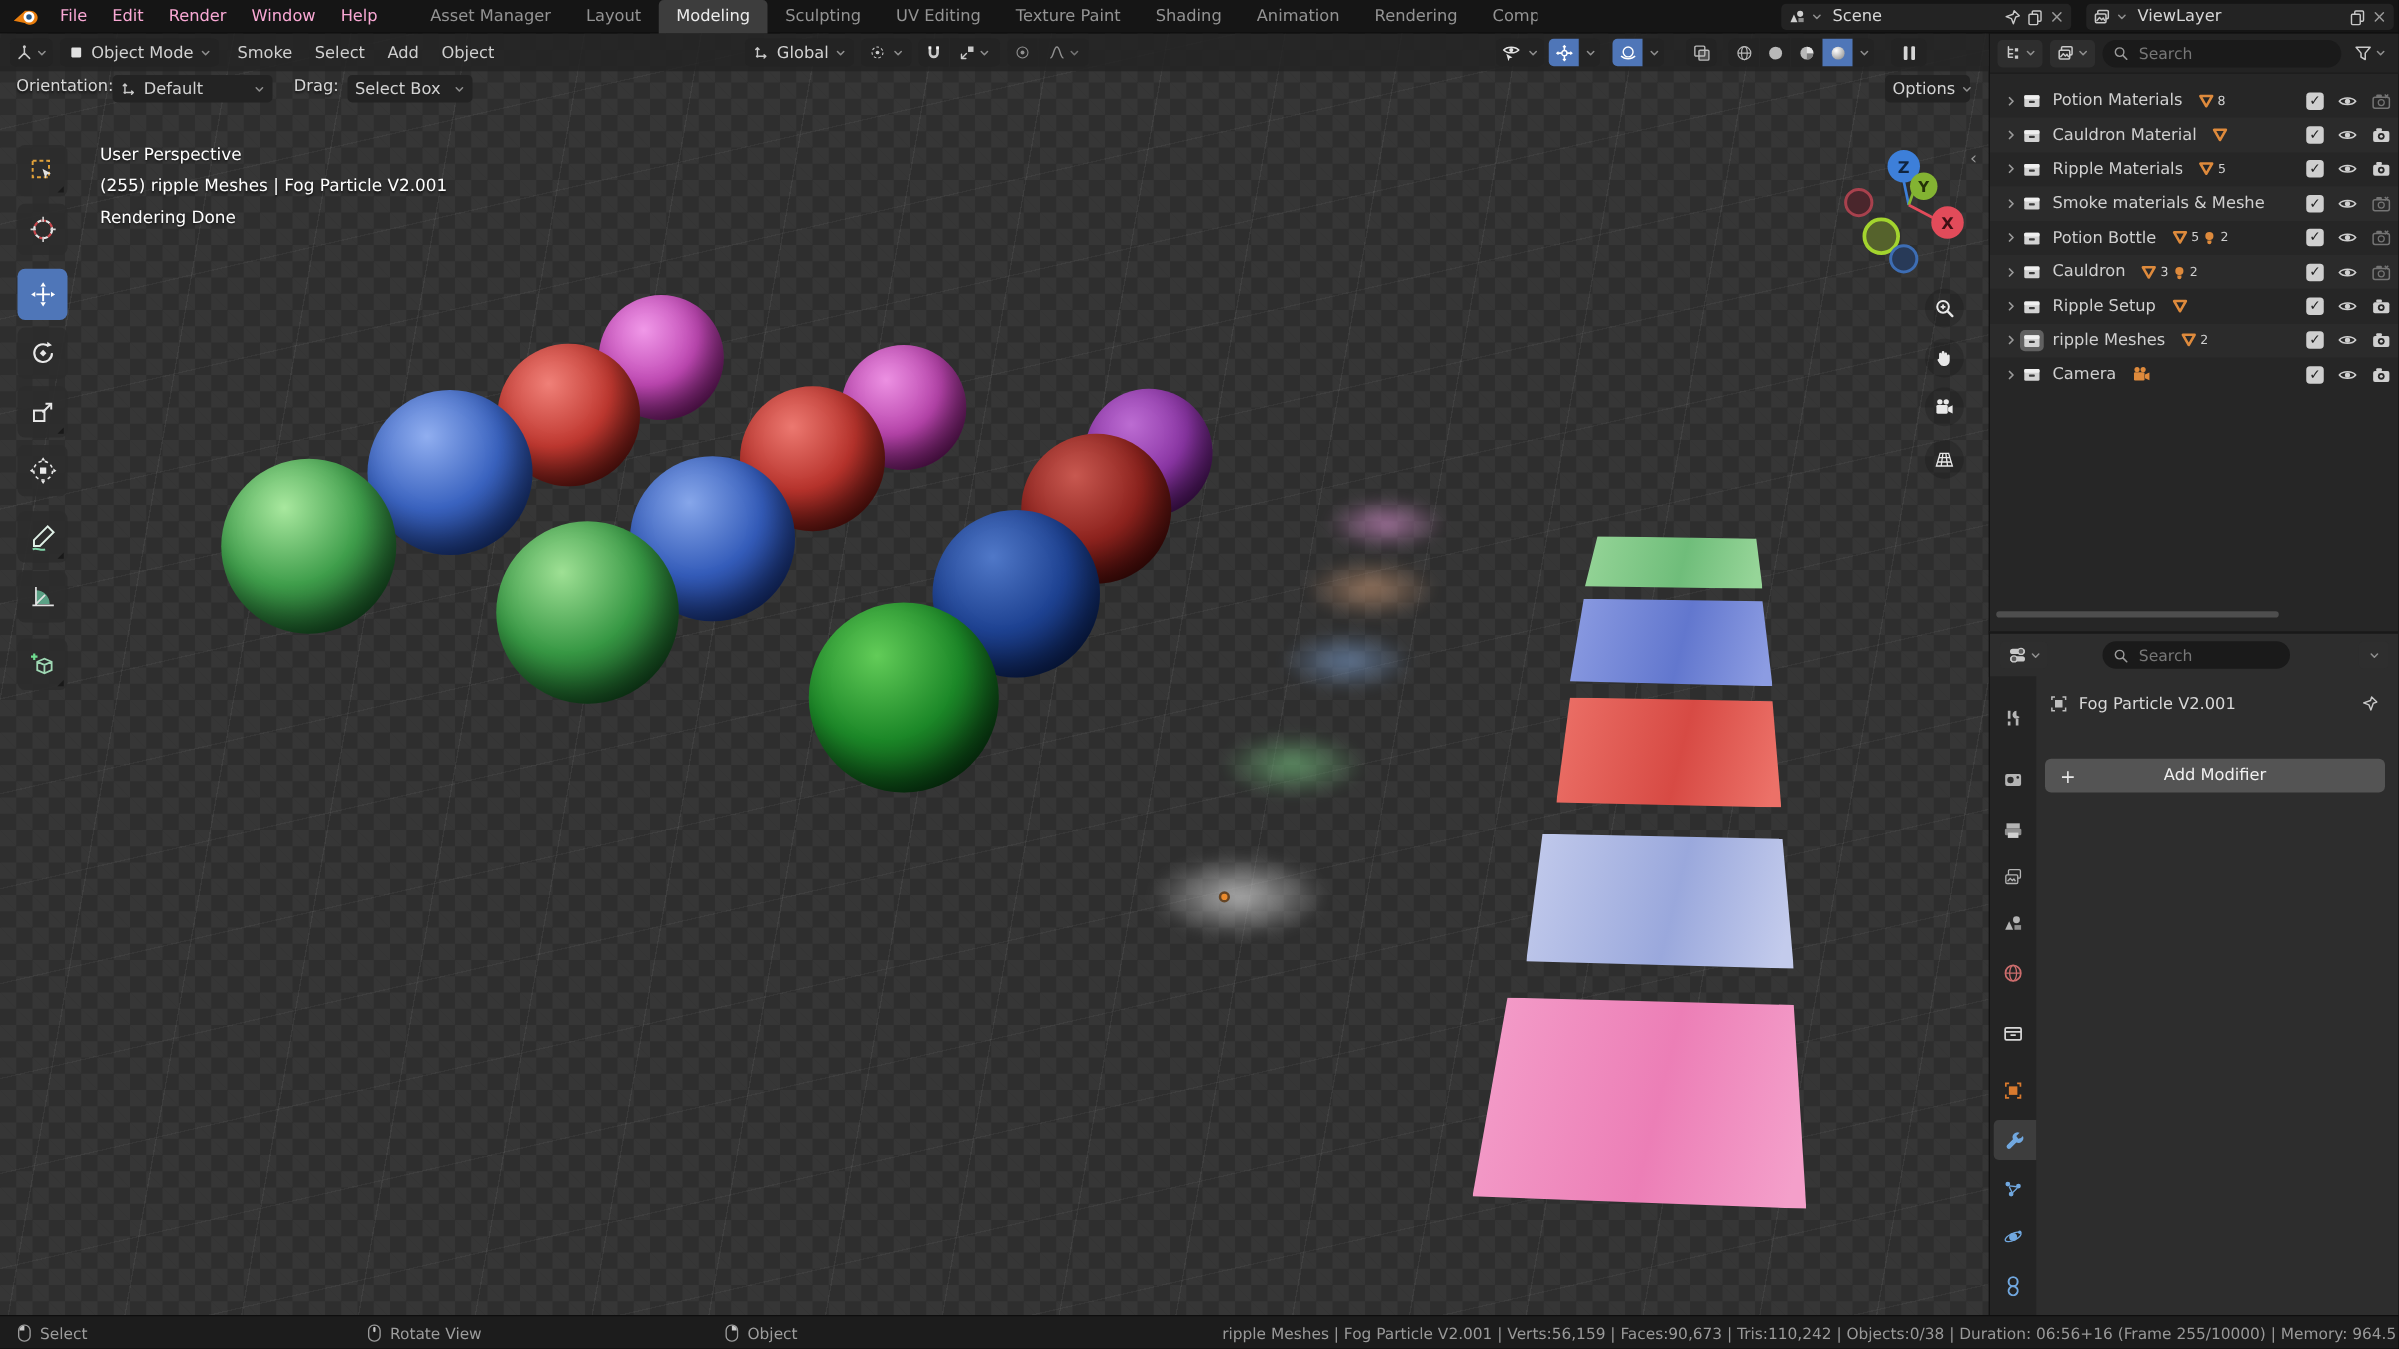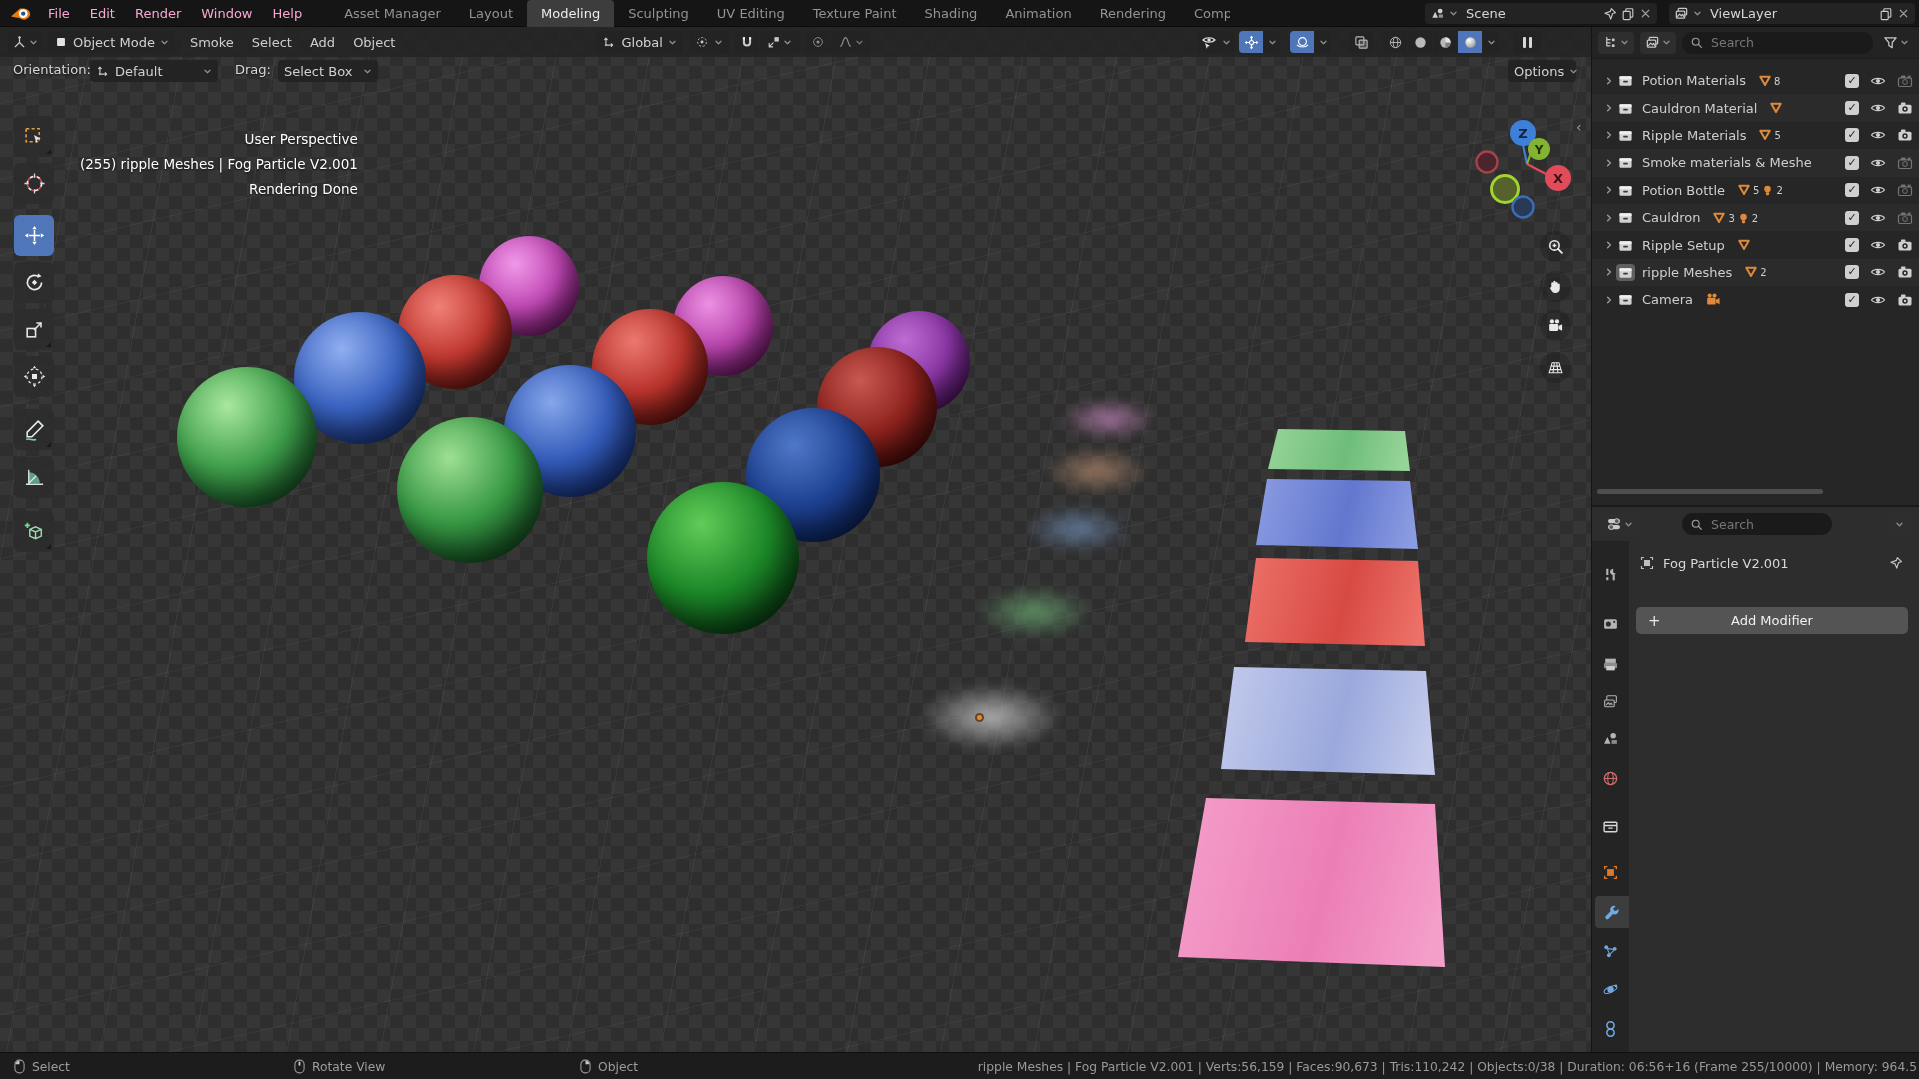--- a/index.html
+++ b/index.html
@@ -33,21 +33,21 @@
   .pill{background:#232323;border-radius:4px;height:22px;display:flex;align-items:center;padding:0 6px;gap:5px;color:#d2d2d2;}
   .vp-menu{padding:0 9px;color:#cfcfcf;}
   .sq-btn{width:24px;height:22px;background:#232323;border-radius:4px;display:flex;align-items:center;justify-content:center;}
   .sq-btn.on{background:#4f76b8;}
   .grp{display:flex;gap:1px;}
   .grp .sq-btn{border-radius:0;}
   .grp .sq-btn:first-child{border-radius:4px 0 0 4px;}
   .grp .sq-btn:last-child{border-radius:0 4px 4px 0;}
   #vp-toolsettings{position:absolute;left:0;top:30px;width:100%;height:28px;z-index:29;text-decoration:underline;}
   .ts-label{position:absolute;top:5px;color:#d8d8d8;text-shadow:0 1px 2px rgba(0,0,0,.7);}
-  #overlay-text{position:absolute;left:80px;top:100px;z-index:5;color:#fff;text-shadow:0 1px 2px rgba(0,0,0,.65);line-height:25px;font-size:13.5px;text-align:right;}
+  #overlay-text{position:absolute;left:80px;top:85px;z-index:5;color:#fff;text-shadow:0 1px 2px rgba(0,0,0,.65);line-height:25px;font-size:13.5px;}
   
   .tool-btn{position:absolute;left:14px;width:40px;height:41px;background:rgba(44,44,44,.92);border-radius:6px;display:flex;align-items:center;justify-content:center;z-index:20;}
   .tool-btn.active{background:#4f76b8;}
   .tool-btn .corner{position:absolute;right:3px;bottom:3px;width:0;height:0;border-left:5px solid transparent;border-bottom:5px solid #191919;}
   
   #nav-gizmo{position:absolute;left:1470px;top:72px;z-index:20;}
   .nav-btn{position:absolute;left:1540px;width:31px;height:31px;border-radius:50%;background:rgba(20,20,20,.25);display:flex;align-items:center;justify-content:center;z-index:20;}
   #region-collapse{position:absolute;left:1576px;top:92px;color:#9a9a9a;font-size:14px;z-index:20;}
   
   .sphere{position:absolute;border-radius:50%;}

